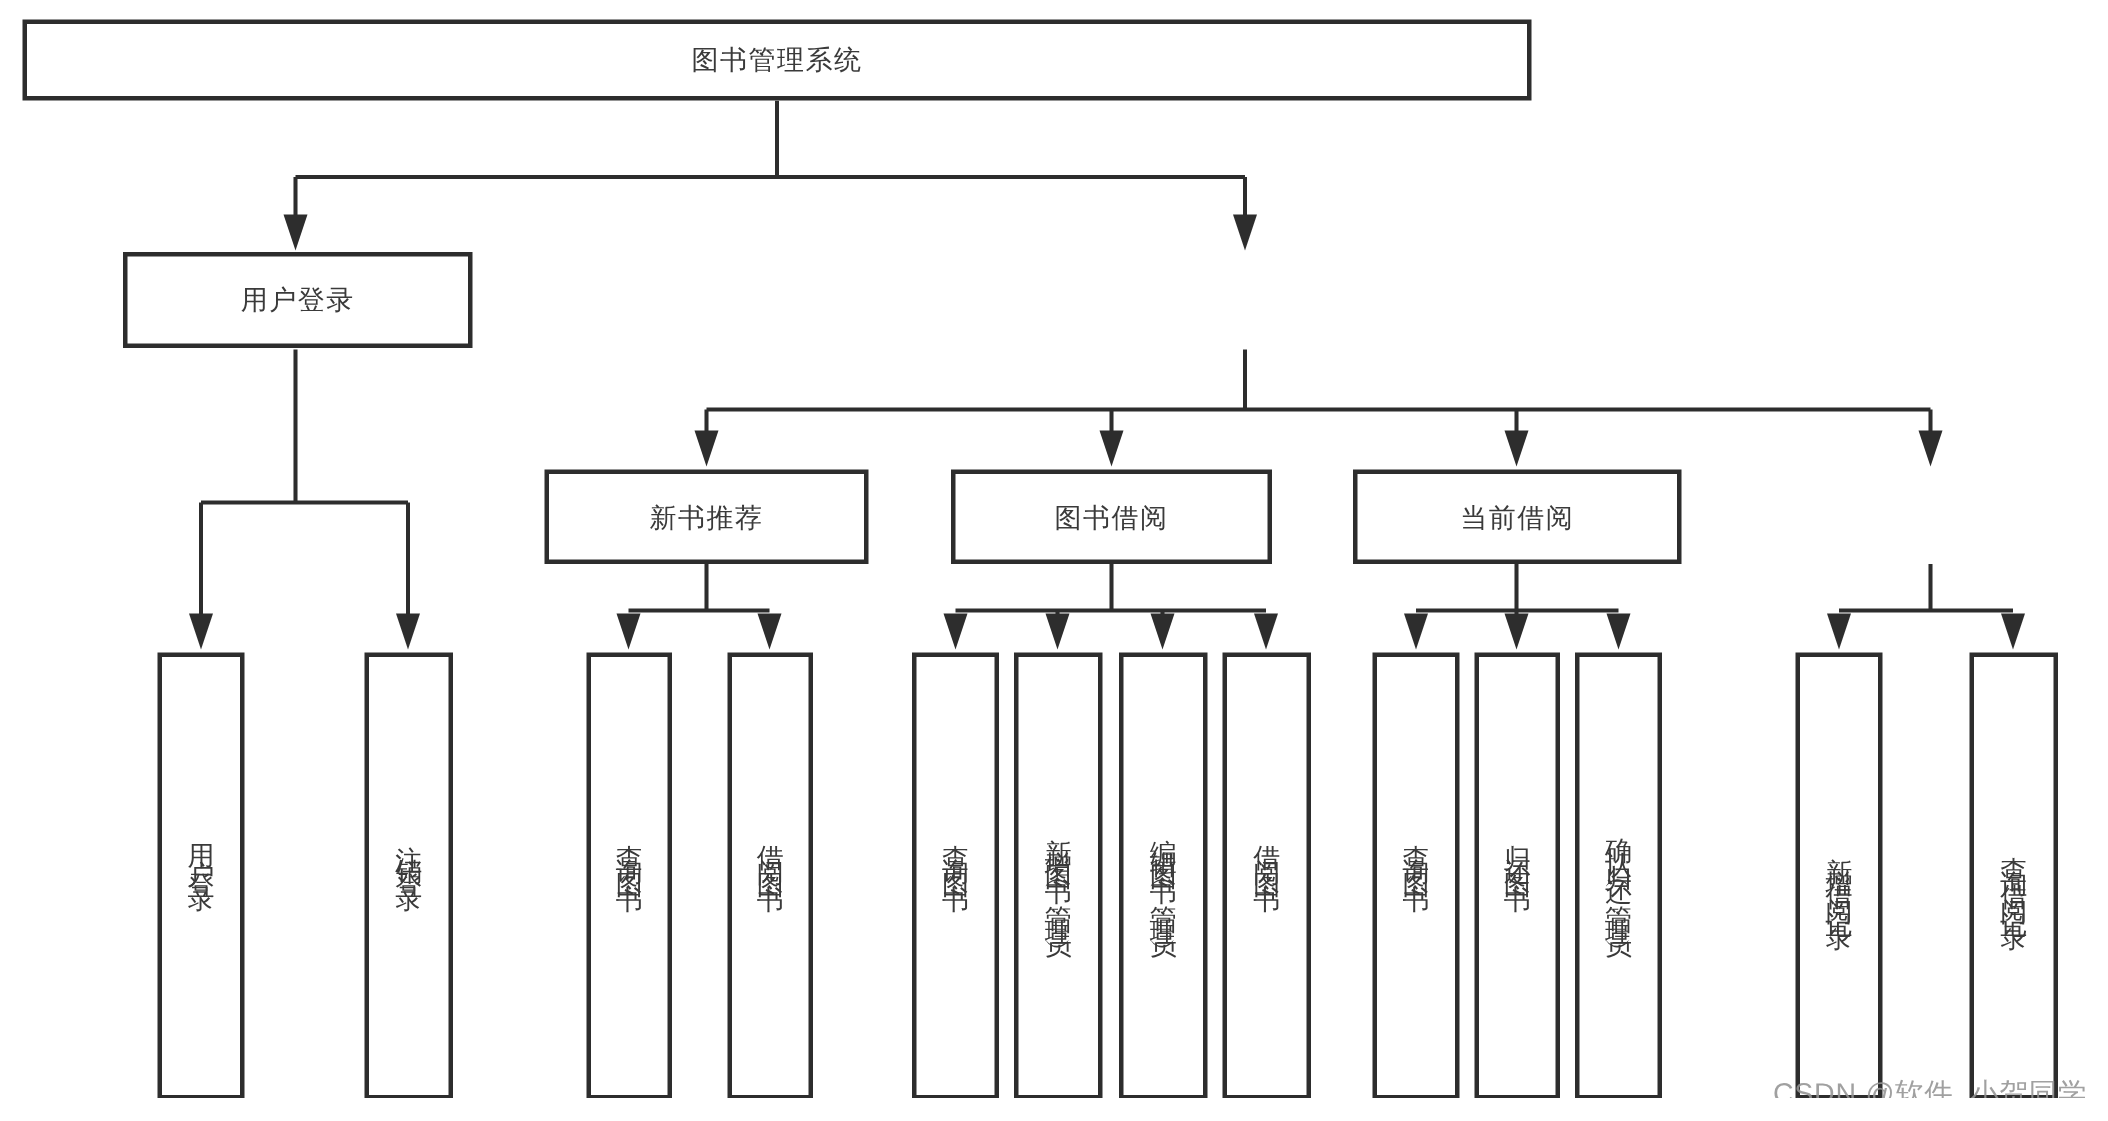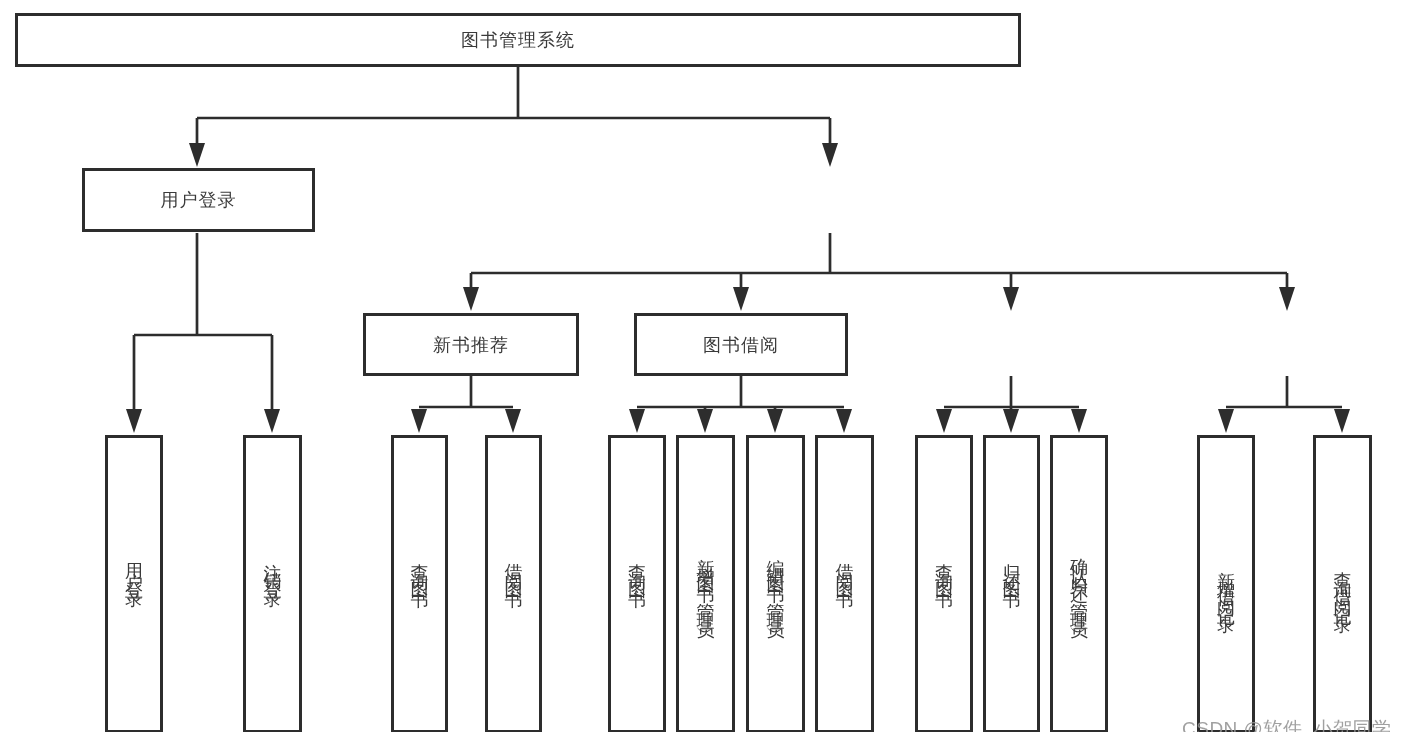--- a/index.html
+++ b/index.html
@@ -136,20 +136,21 @@
       <polygon points="1334,409 1350,409 1342,433"></polygon>
     </g>
   </svg>
 
   <div class="box" id="root-box">图书管理系统</div>
 
   <div class="box h-box" id="user-login-box">用户登录</div>
 
   <div class="box l3" id="book-borrow-box">图书借阅</div>
   <div class="box l3" id="new-books-box">新书推荐</div>
+  <div class="box l3" id="current-borrow-box">当前借阅</div>
 
   <div class="box leaf short" id="leaf-user-login">用户登录</div>
   <div class="box leaf short" id="leaf-logout">注销登录</div>
 
   <div class="box leaf short" id="leaf-query-book-1">查询图书</div>
   <div class="box leaf short" id="leaf-borrow-book-1">借阅图书</div>
 
   <div class="box leaf short" id="leaf-query-book-2">查询图书</div>
   <div class="box leaf" id="leaf-add-book">新增图书（管理员）</div>
   <div class="box leaf" id="leaf-edit-book">编辑图书（管理员）</div>

